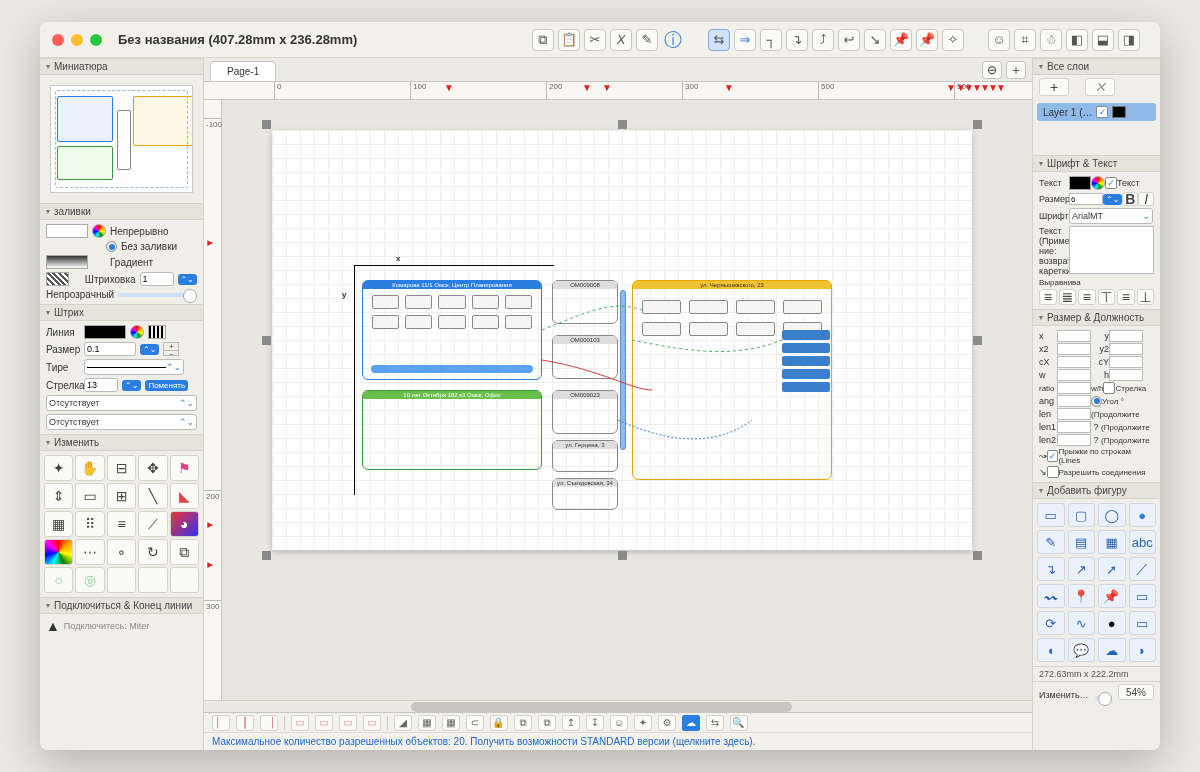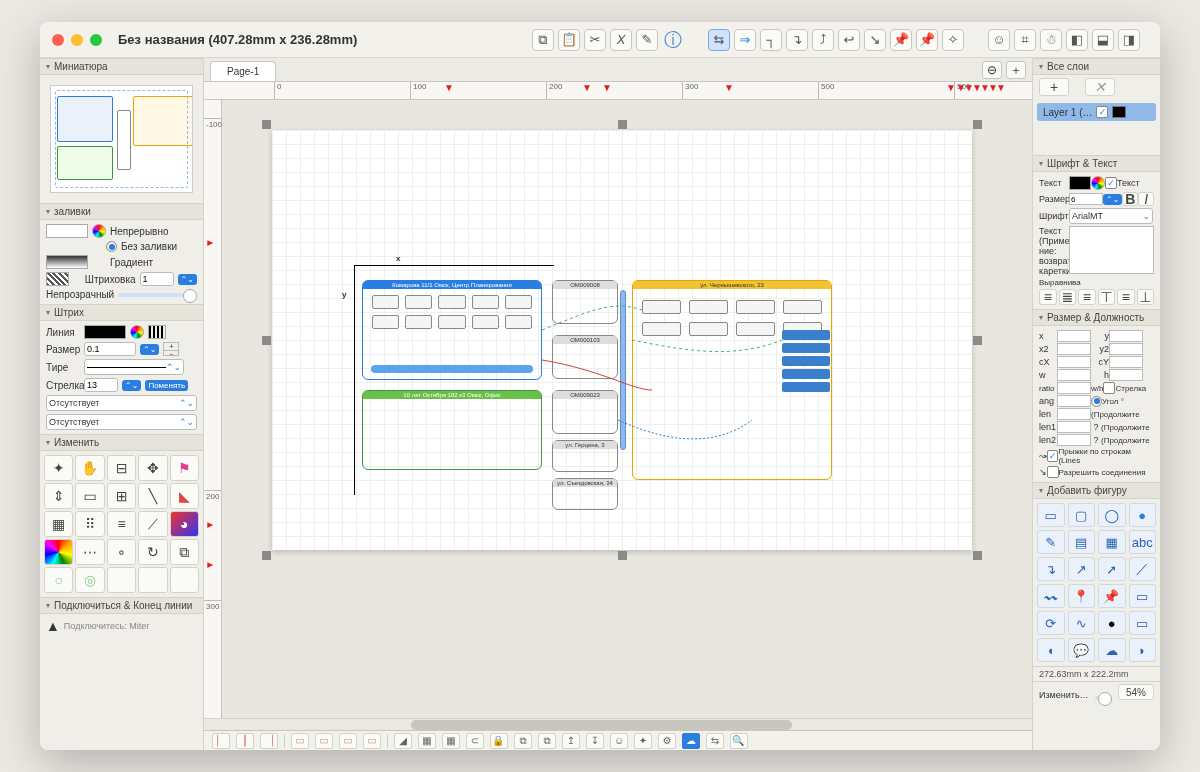--- a/index.html
+++ b/index.html
@@ -384,20 +384,23 @@
         <div class="sb-btn">⧉</div>
         <div class="sb-btn">↥</div>
         <div class="sb-btn">↧</div>
         <div class="sb-btn">☺</div>
         <div class="sb-btn">✦</div>
         <div class="sb-btn">⚙</div>
         <div class="sb-btn cloud">☁</div>
         <div class="sb-btn">⇆</div>
         <div class="sb-btn">🔍</div>
       </div>
+      <div class="msgbar">
+          <span>Максимальное количество разрешенных объектов: 20. Получить возможности STANDARD версии (щелкните здесь).</span>
+        </div>
     </div>
 
     <div class="panel right">
       <div class="sect-head">Все слои</div>
       <div class="row" style="padding:3px 6px;gap:16px">
         <div class="tool-btn" style="height:18px;width:30px">+</div>
         <div class="tool-btn" style="height:18px;width:30px;font-style:italic;color:#999">✕</div>
       </div>
       <div class="layers-row">
         <span>Layer 1 (…</span>

